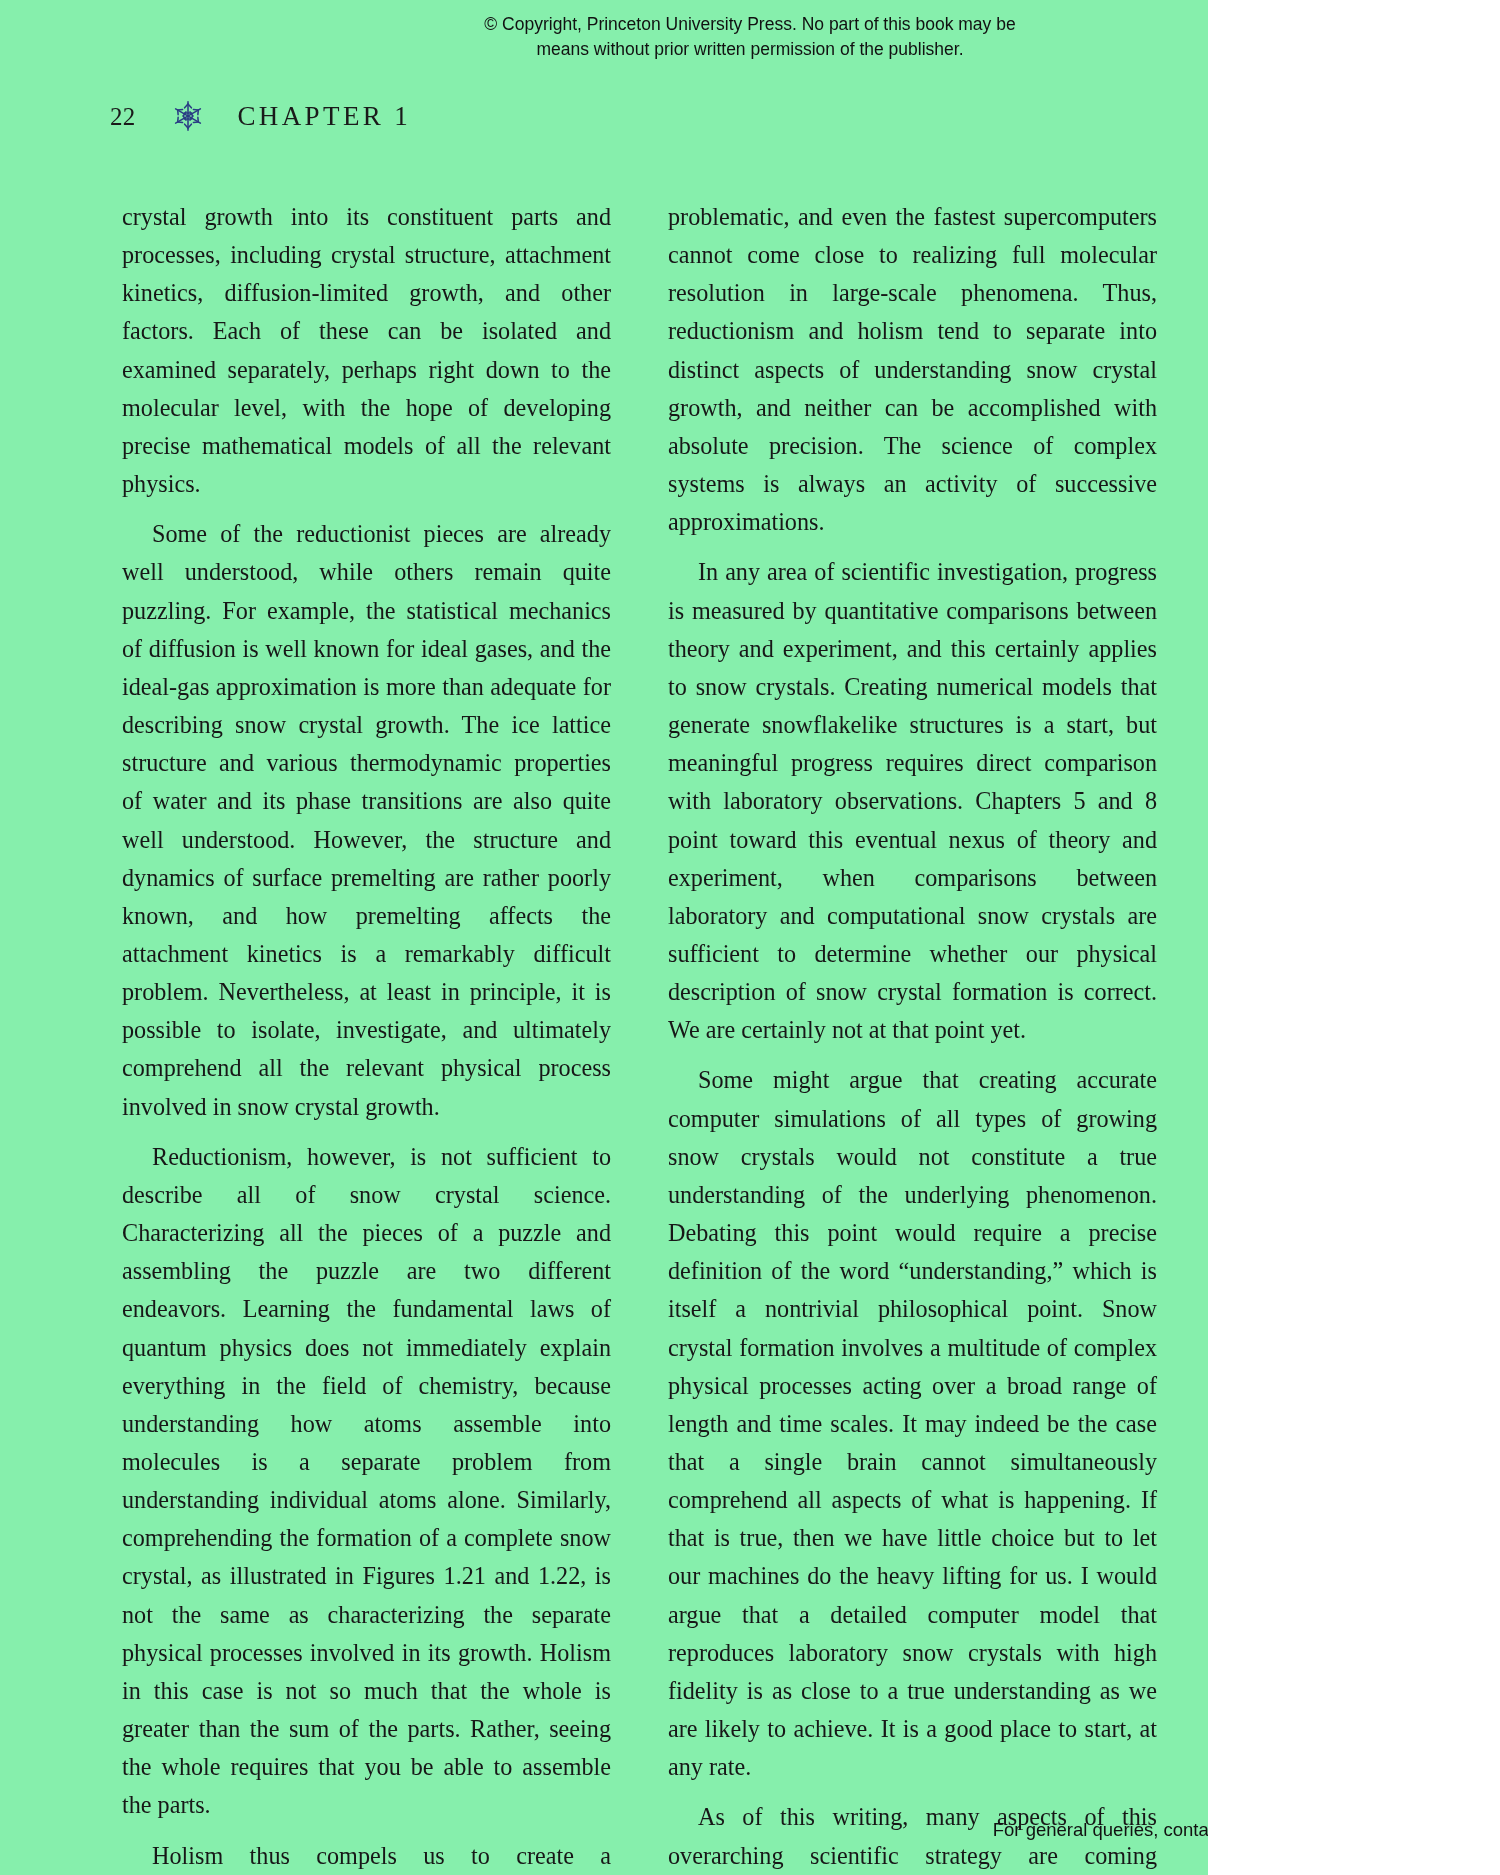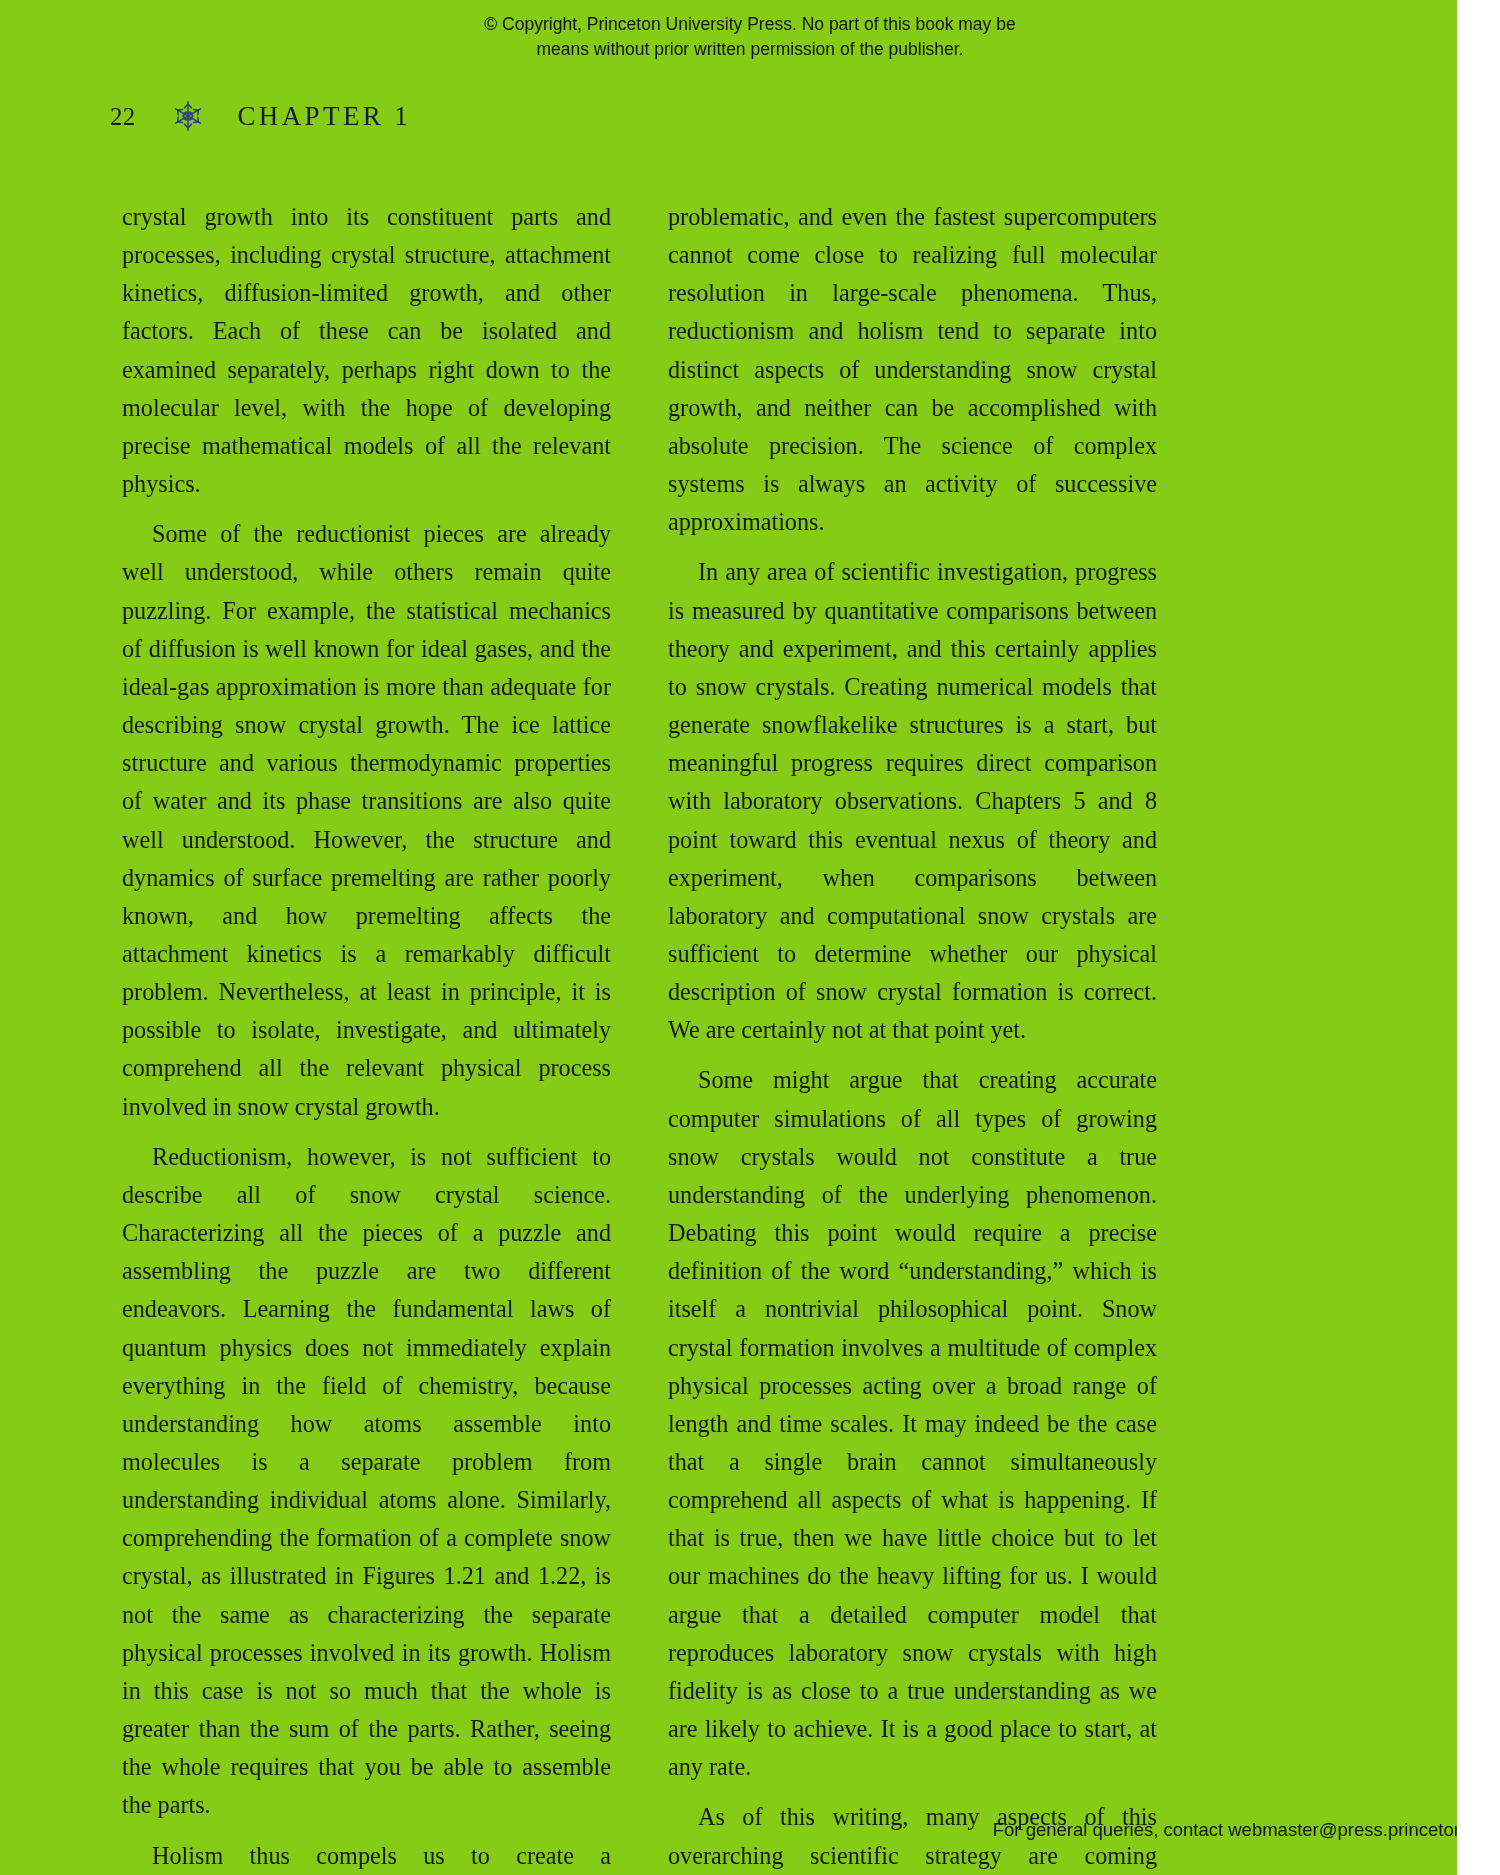--- a/index.html
+++ b/index.html
@@ -2,23 +2,23 @@
 <html><head>
 <meta charset="utf-8">
 <style>
   html, body {
     margin: 0;
     padding: 0;
     background: #ffffff;
   }
   .page {
     position: relative;
-    width: 1457px;
+    width: 1208px;
     height: 1875px;
-    background: #84cc16;
+    background: #86efac;
     overflow: hidden;
     font-family: "Liberation Serif", "DejaVu Serif", serif;
     color: #1a1a1a;
   }
 
   
   .copyright {
     position: absolute;
     left: 0;
     top: 12px;

